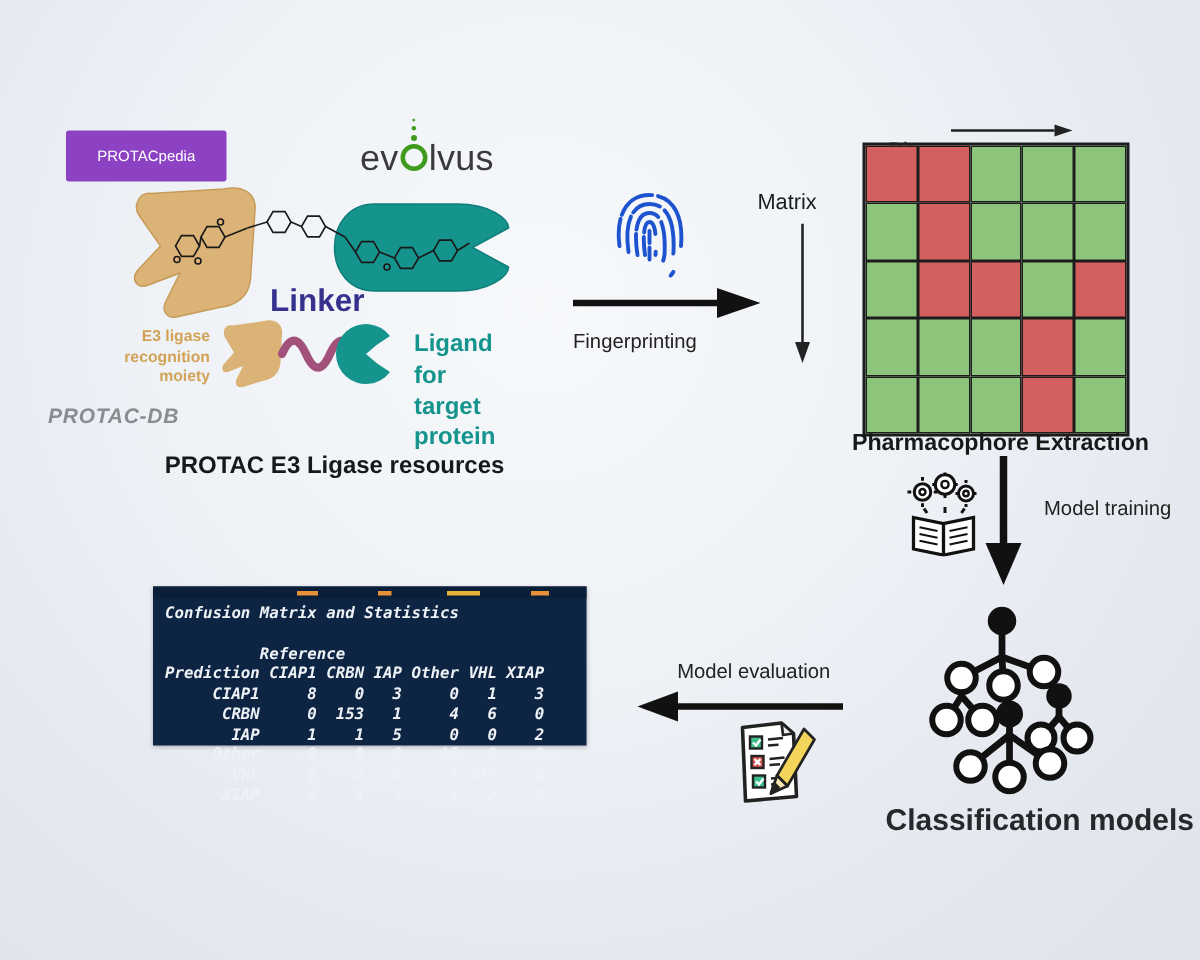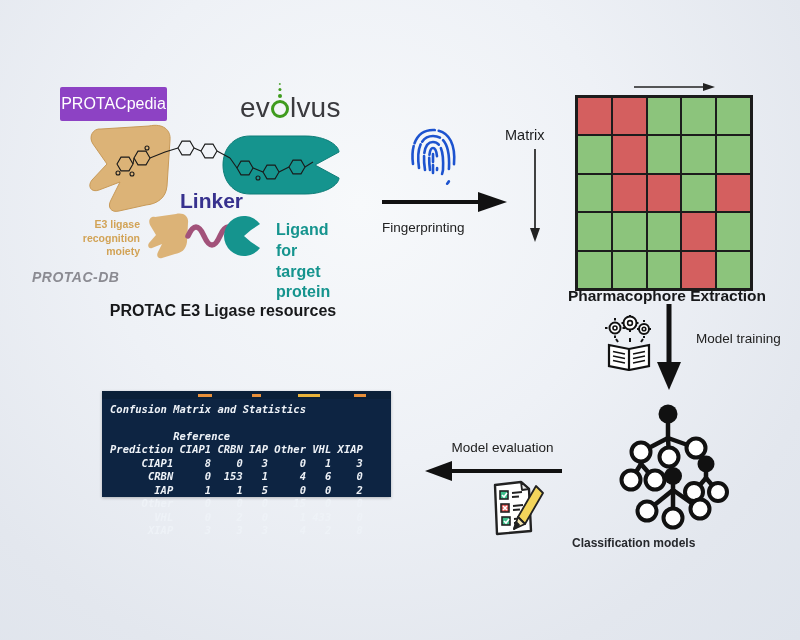--- a/index.html
+++ b/index.html
@@ -4,43 +4,43 @@
 <style>
   html,body{margin:0;padding:0;}
   .stage{
     position:relative;width:800px;height:640px;overflow:hidden;
     font-family:"Liberation Sans",sans-serif;color:#1b1c1e;
     background:radial-gradient(ellipse at 45% 32%, #f7f9fb 0%, #eef1f6 42%, #e3e7ee 78%, #dfe4ec 100%);
   }
   .abs{position:absolute;}
   
   .protacpedia{left:44px;top:87px;width:107px;height:34px;background:#8d42c4;color:#fff;
-    display:flex;align-items:center;justify-content:center;font-size:16px;border-radius:2px;margin-left:16px;}
-  
-  .evolvus{left:240px;top:92px;font-size:28px;color:#3a3a3e;letter-spacing:.2px;font-weight:500;}
+    display:flex;align-items:center;justify-content:center;font-size:10px;border-radius:2px;}
+  
+  .evolvus{left:240px;top:92px;font-size:24px;color:#3a3a3e;letter-spacing:.2px;font-weight:500;}
   .evo-o{display:inline-block;width:12px;height:12px;border:3px solid #3f9b1e;border-radius:50%;
     position:relative;vertical-align:-1px;margin:0 1px;}
   .evo-o i{position:absolute;left:50%;transform:translateX(-50%);background:#3f9b1e;border-radius:50%;display:block;}
   .evo-o .d1{width:4px;height:4px;top:-9px;}
   .evo-o .d2{width:3.2px;height:3.2px;top:-15px;}
   .evo-o .d3{width:2.4px;height:2.4px;top:-20px;opacity:.85;}
   
   .linker{left:180px;top:189px;width:80px;text-align:left;font-size:21px;font-weight:bold;color:#37318e;}
   .e3lab{left:64px;top:218px;width:76px;text-align:right;font-size:10.5px;font-weight:bold;color:#d2a356;line-height:1.3;}
   .liglab{left:276px;top:220px;width:62px;font-size:16px;font-weight:bold;color:#15948e;line-height:1.3;}
   .protacdb{left:32px;top:269px;font-size:14px;font-weight:bold;color:#8b8b92;letter-spacing:.5px;font-style:italic;}
   .rescaption{left:88px;top:302px;width:270px;text-align:center;font-size:16px;font-weight:bold;color:#17181a;}
   .steplab{font-size:13.5px;color:#222;}
   .fingerlab{left:382px;top:220px;width:110px;text-align:left;}
   .ligandslab{left:505px;top:127px;font-size:14.5px;}
   .bitslab{left:592px;top:92px;font-size:15px;text-align:right;}
   .trainlab{left:696px;top:331px;}
   .evallab{left:435px;top:440px;width:135px;text-align:center;}
   .pharmcaption{left:562px;top:287px;width:210px;text-align:center;font-size:15.5px;font-weight:bold;color:#17181a;}
-  .classcaption{left:572px;top:536px;width:224px;text-align:left;font-size:12px;font-weight:bold;color:#26282c;}
+  .classcaption{left:572px;top:536px;width:224px;text-align:right;font-size:20px;font-weight:bold;color:#26282c;}
   
   .bitgrid{left:575px;top:95px;width:174px;height:192px;display:grid;
     grid-template-columns:repeat(5,1fr);grid-template-rows:repeat(5,1fr);
     border:2px solid #1c1c1c;}
   .bitgrid .cell{border:1.2px solid #1c1c1c;}
   
   .console{left:102px;top:391px;width:289px;height:106px;background:#0d2442;box-shadow:0 1px 3px rgba(0,0,0,.25);font-style:italic;}
   .console-clip{height:8px;overflow:hidden;position:relative;background:#0b2038;}
   .console-clip i{position:absolute;top:3px;height:3px;background:#e8903a;display:block;}
   .console-clip .o1{left:96px;width:14px;}

